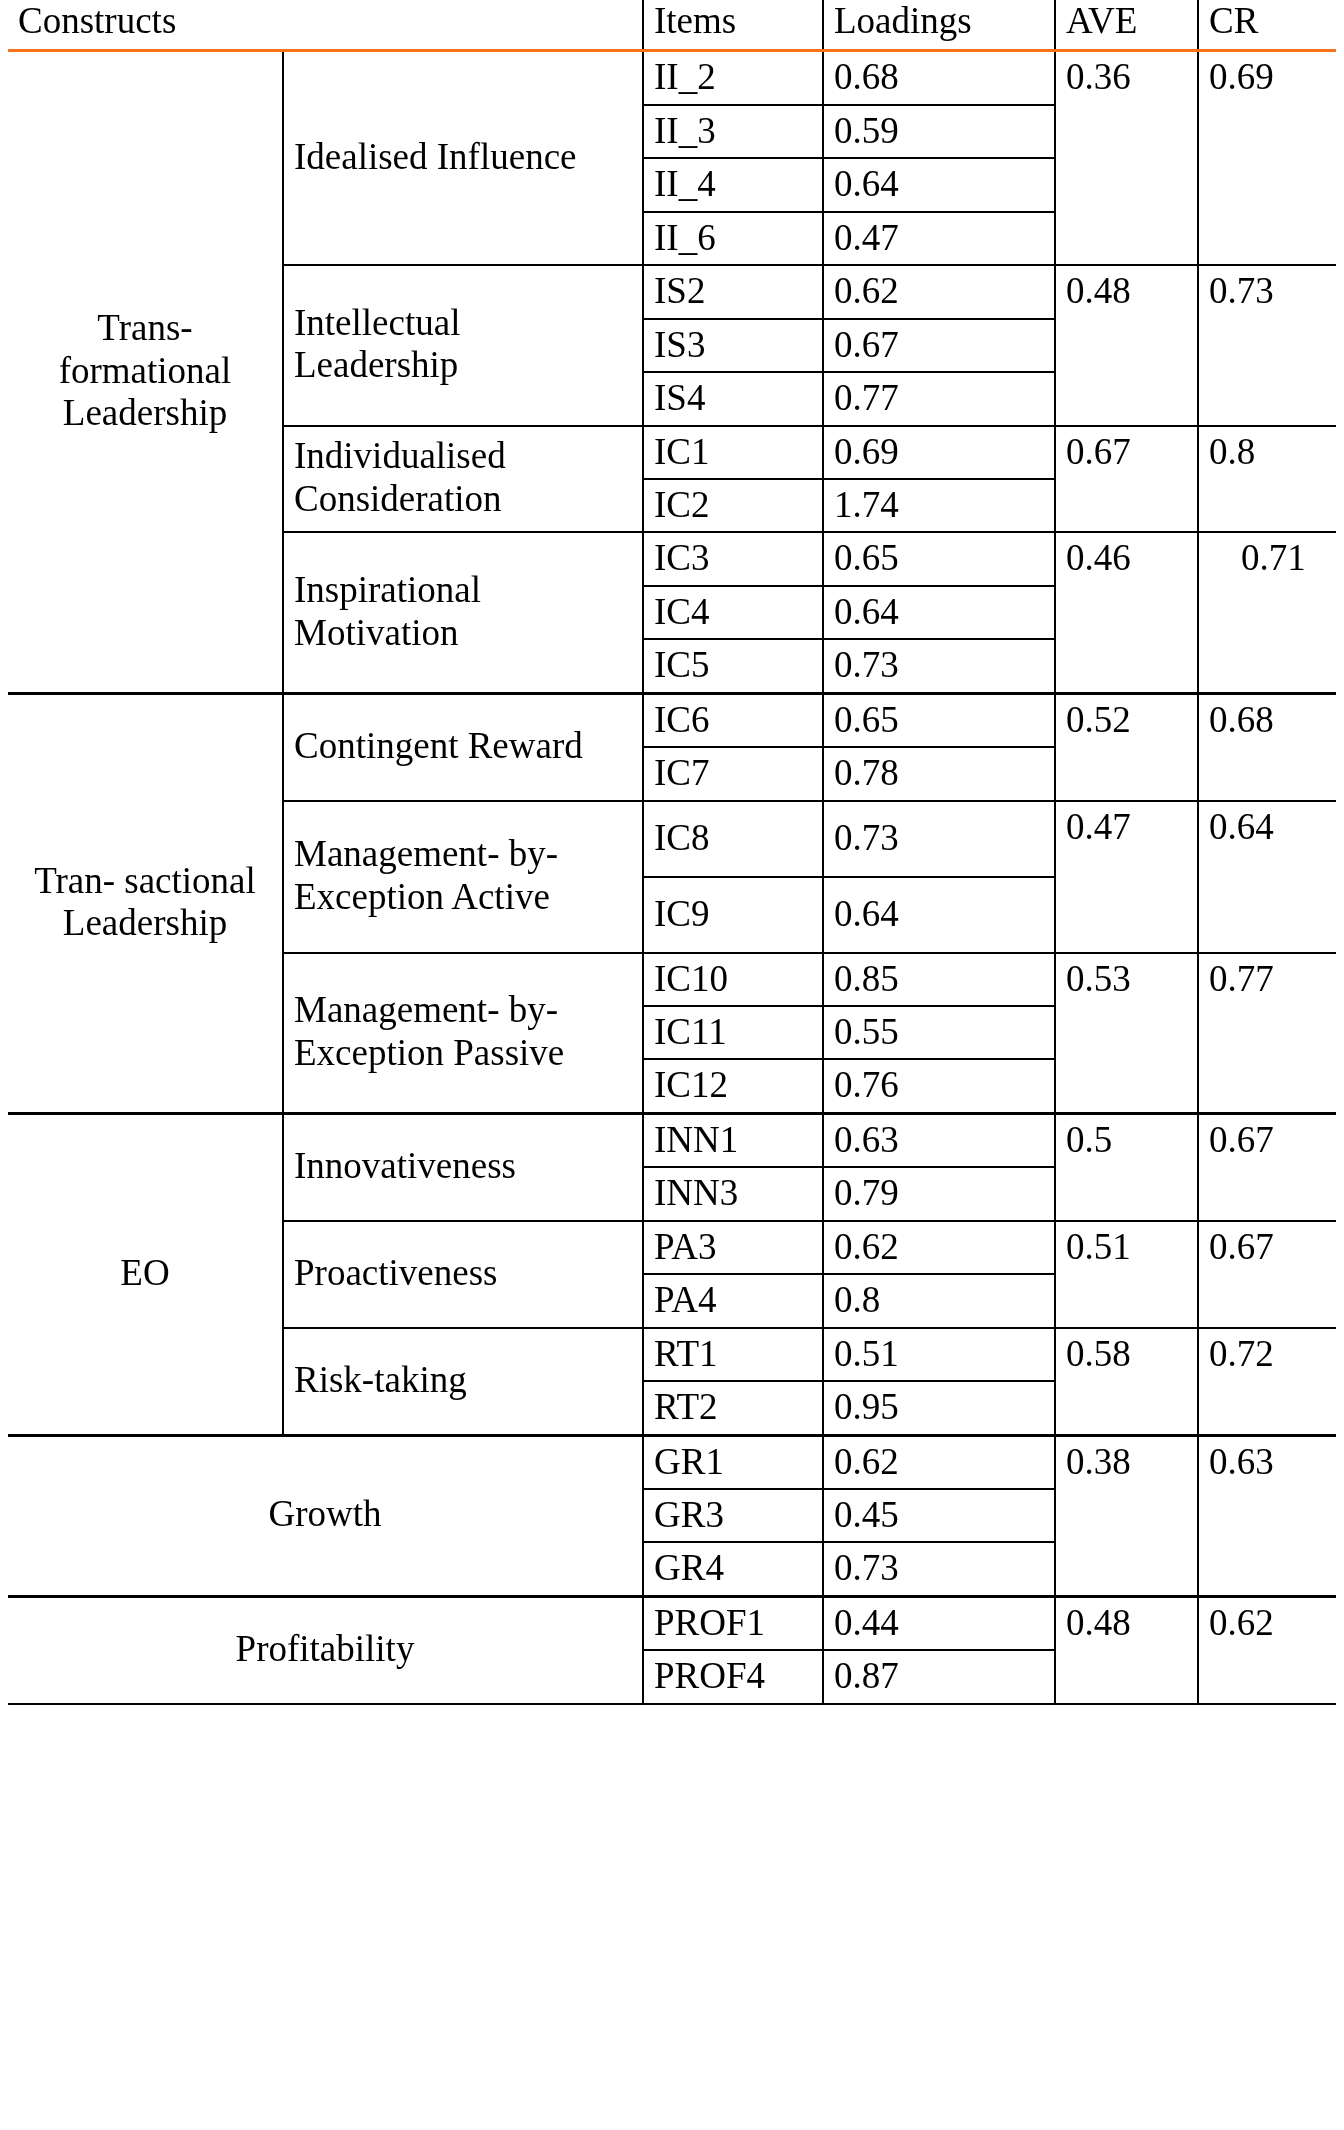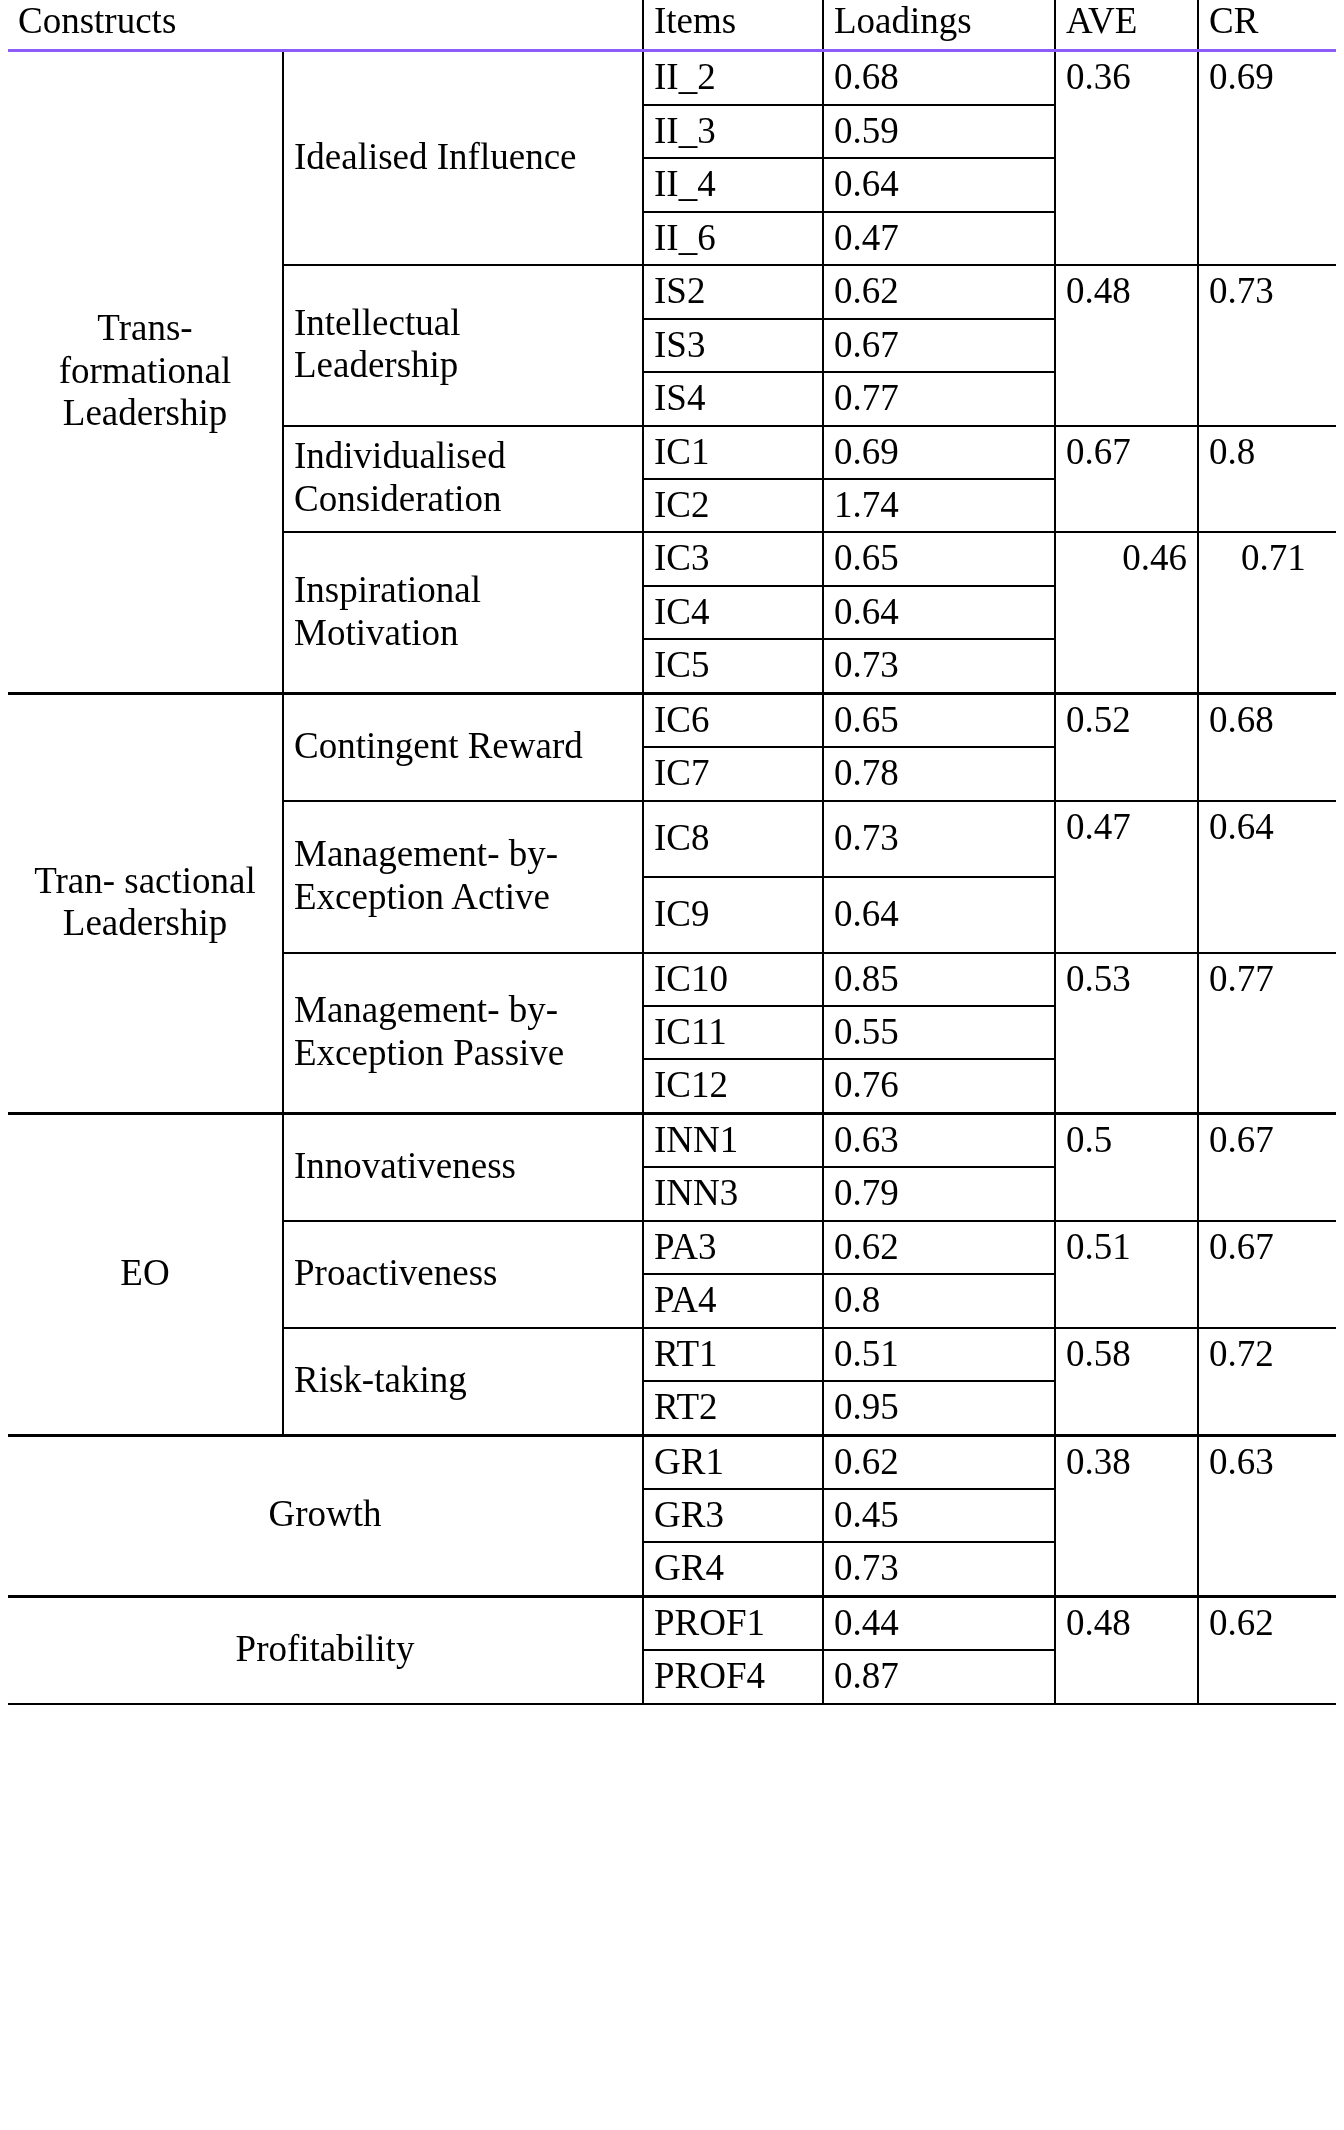--- a/index.html
+++ b/index.html
@@ -34,21 +34,21 @@
   table.stats th, table.stats td {
     border: 2px solid #000000;
     padding: 4px 10px 6px 10px;
     vertical-align: middle;
     text-align: left;
     font-weight: normal;
   }
   
   table.stats thead th {
     border-top: none;
-    border-bottom: 3px solid #8b5cf6;
+    border-bottom: 3px solid #f97316;
     padding-top: 0px;
     padding-bottom: 8px;
   }
   table.stats thead th.first { border-left: none; }
   table.stats thead th.last  { border-right: none; }
 
   
   table.stats td.edge-left  { border-left: none; text-align: center; }
   table.stats td.edge-right { border-right: none; }
 
@@ -130,21 +130,21 @@
           <td class="num edge-right" rowspan="2" style="vertical-align: top;">0.8</td>
         </tr>
         <tr>
           <td>IC2</td>
           <td class="num">1.74</td>
         </tr>
         <tr>
           <td class="dim-cell" rowspan="3">Inspirational Motivation</td>
           <td>IC3</td>
           <td class="num">0.65</td>
-          <td class="num" rowspan="3" style="vertical-align: top; text-align: right;">0.46</td>
+          <td class="num" rowspan="3" style="vertical-align: top;">0.46</td>
           <td class="num edge-right" rowspan="3" style="vertical-align: top; padding-left: 42px;">0.71</td>
         </tr>
         <tr>
           <td>IC4</td>
           <td class="num">0.64</td>
         </tr>
         <tr>
           <td>IC5</td>
           <td class="num">0.73</td>
         </tr>

